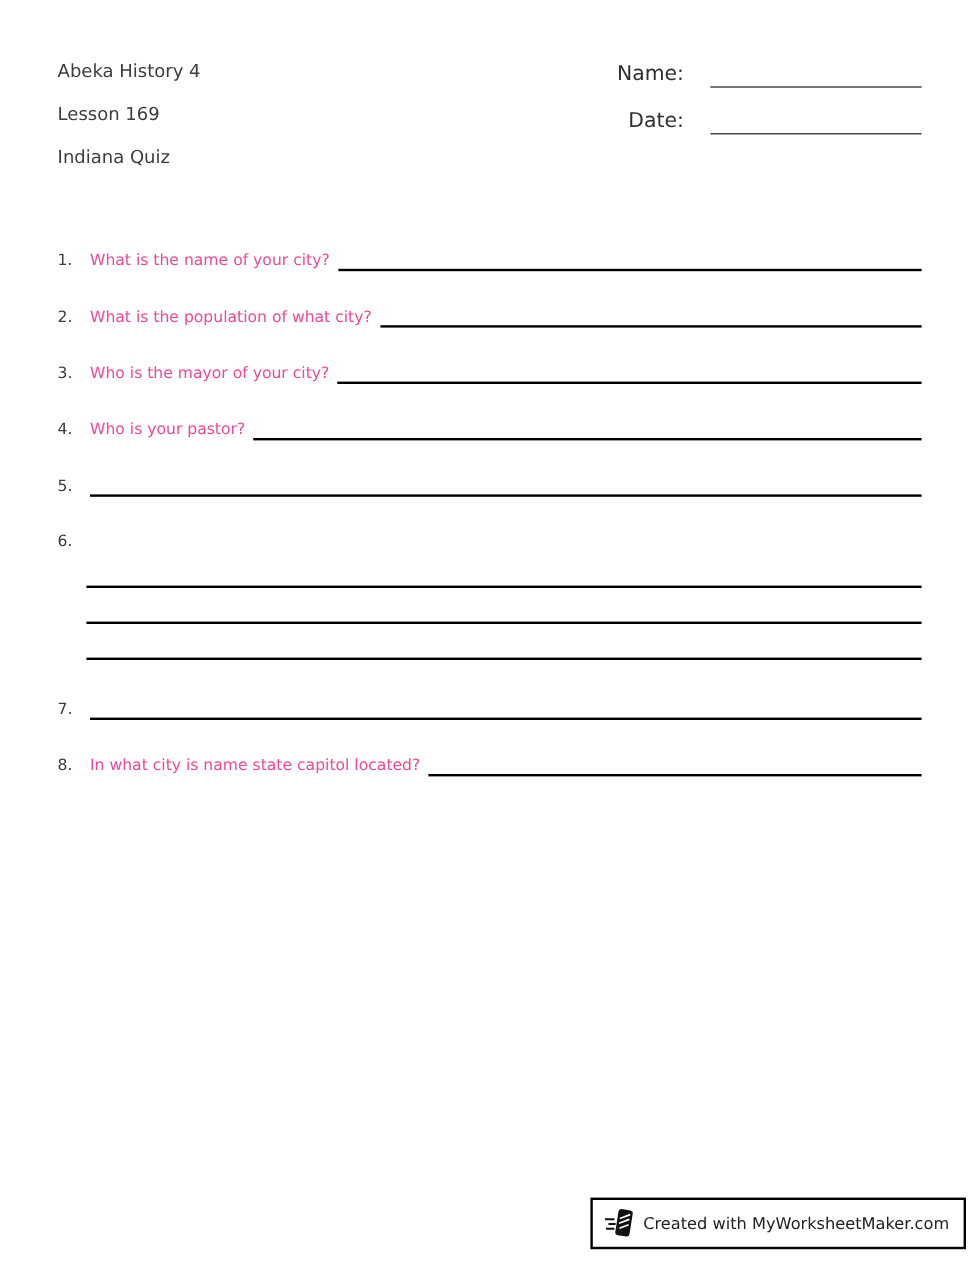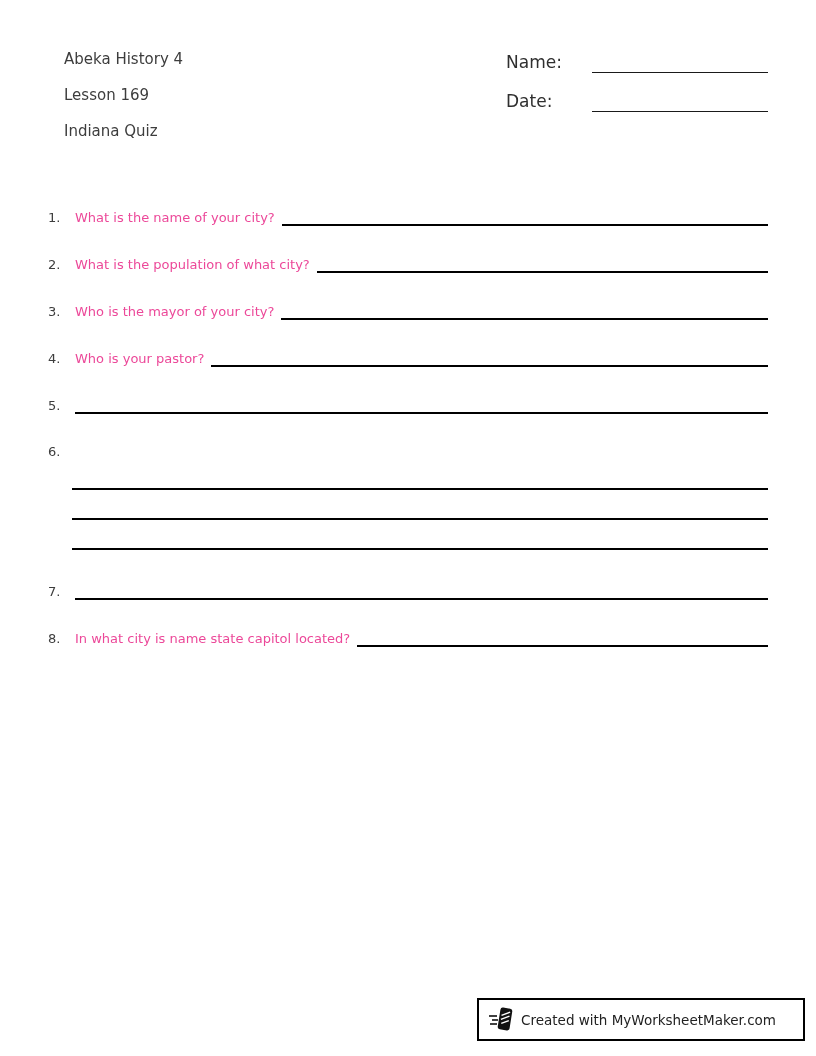--- a/index.html
+++ b/index.html
@@ -18,28 +18,29 @@
     width: 100%;
     height: 100%;
     position: relative;
   }
 
   
   .header { display: flex; justify-content: space-between; align-items: flex-start; }
   .header-left .hline {
     font-size: 15px;
     line-height: 19px;
-    margin: 0 0 17px 16px;
+    margin: 0 0 17px 0;
     color: #3d3d3d;
   }
   .header-right { width: 262px; padding-top: 0; }
   .field-row { display: flex; align-items: flex-end; height: 23px; }
   .field-row + .field-row { margin-top: 16px; }
   .field-label {
     width: 64px;
+    text-align: right;
     font-size: 17px;
     line-height: 22px;
     color: #2f2f2f;
     margin-right: 22px;
     flex-shrink: 0;
   }
   .field-line {
     flex: 1;
     border-bottom: 1px solid #1a1a1a;
     height: 100%;
@@ -68,21 +69,21 @@
 
   
   .footer-badge {
     position: absolute;
     right: 11px;
     bottom: 15px;
     border: 2px solid #000000;
     background: #ffffff;
     display: flex;
     align-items: center;
-    padding: 6px 27px 6px 10px;
+    padding: 6px 12px 6px 10px;
     gap: 8px;
   }
   .footer-badge .credit {
     font-size: 13.5px;
     color: #222222;
     white-space: nowrap;
   }
   .logo-icon { display: inline-flex; }
 </style>
 </head>

